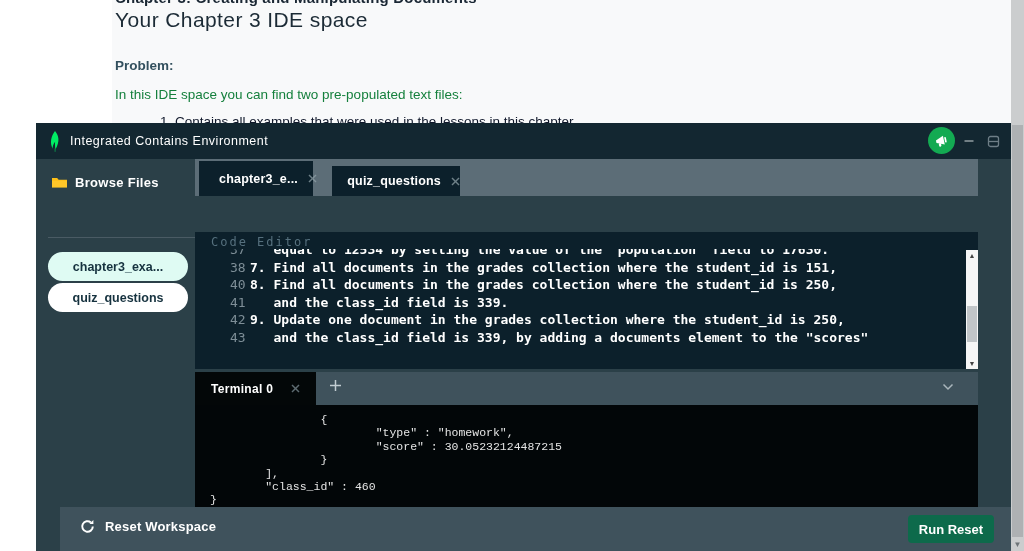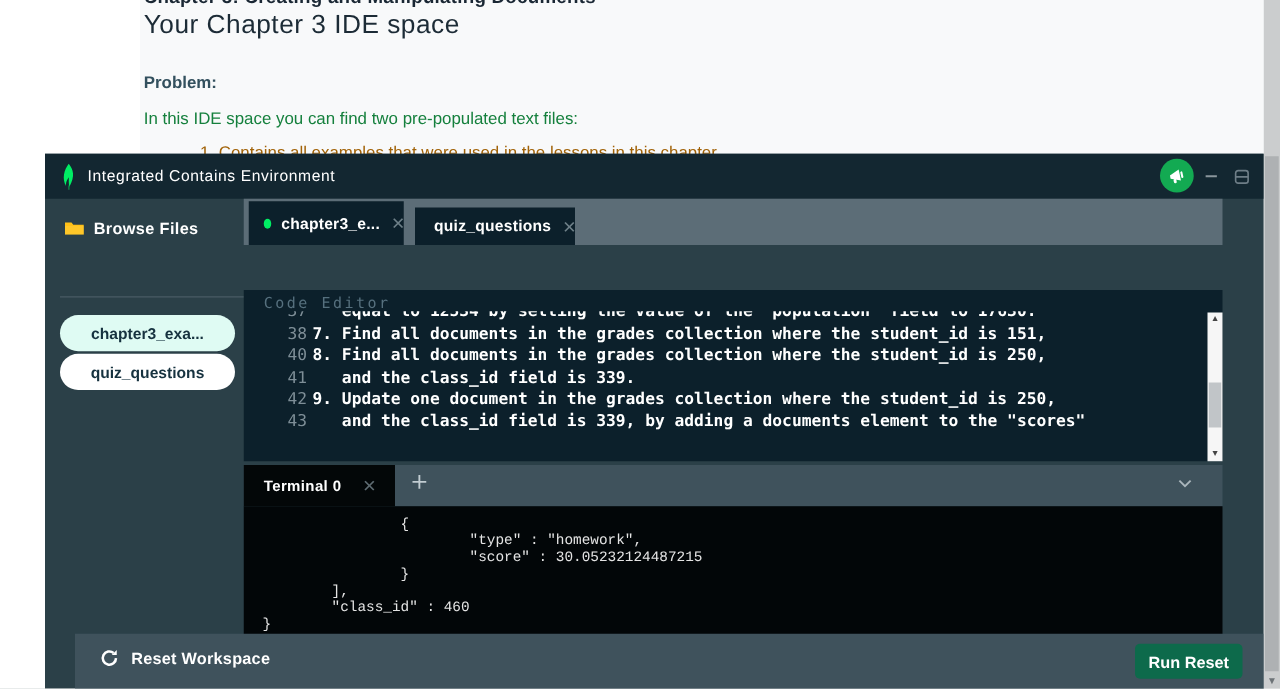--- a/index.html
+++ b/index.html
@@ -6,21 +6,21 @@
   html,body { width:1024px; height:551px; }
   body { font-family:"Liberation Sans", sans-serif; background:#fff; }
   .page { position:relative; width:1024px; height:551px; overflow:hidden; background:#fff; }
 
   
   .content-col { position:absolute; left:112px; top:0; width:899px; height:123px; background:#f8f9fa; }
   .clipped-heading { position:absolute; left:3px; top:-11px; font-size:15px; font-weight:bold; color:#1a2734; letter-spacing:.2px; }
   .lesson-title { position:absolute; left:3px; top:8px; font-size:21px; font-weight:500; color:#1c2b36; letter-spacing:.4px; }
   .problem-label { position:absolute; left:3px; top:58px; font-size:13.5px; font-weight:bold; color:#33505e; }
   .lesson-intro { position:absolute; left:3px; top:87px; font-size:13.5px; color:#15803d; }
-  .lesson-li { position:absolute; left:48px; top:114px; font-size:13.5px; color:#a16207; }
+  .lesson-li { position:absolute; left:48px; top:114px; font-size:13.5px; color:#0f172a; }
 
   
   .ide { position:absolute; left:36px; top:123px; width:975px; height:428px; background:#2B4048; z-index:5; }
   .ide-header { position:absolute; left:0; top:0; right:0; height:36px; background:#132731; }
   .leaf { position:absolute; left:12px; top:8px; }
   .ide-title { position:absolute; left:34px; top:11px; font-size:12.5px; font-weight:500; color:#fff; letter-spacing:.5px; }
   .megaphone-btn { position:absolute; left:892px; top:4px; width:27px; height:27px; border-radius:50%; background:#13AA52; display:flex; align-items:center; justify-content:center; cursor:pointer; }
   .win-btn { position:absolute; top:9px; width:18px; height:18px; display:flex; align-items:center; justify-content:center; }
   .minimize-btn { left:924px; }
   .restore-btn { left:948px; }
@@ -35,21 +35,21 @@
   .side-collapse { position:absolute; right:15px; top:5px; }
   .side-divider { position:absolute; left:12px; right:11px; top:73px; height:1px; background:#4A5B64; }
   .file-pill { position:absolute; left:12px; width:140px; height:29px; border-radius:15px; display:flex; align-items:center; justify-content:center; font-size:12.5px; font-weight:600; color:#16323F; cursor:pointer; }
   .pill-0 { top:88px; background:#DFFBF3; }
   .pill-1 { top:119px; background:#ffffff; }
 
   
   .main { position:absolute; left:159px; top:0; width:783px; bottom:0; }
   .tabstrip { position:absolute; left:0; top:0; width:100%; height:37px; background:#5C6D77; }
   .etab { position:absolute; background:#0C202B; display:flex; align-items:center; cursor:pointer; color:#fff; }
-  .etab-0 { left:4px; top:2px; width:124px; height:35px; }
+  .etab-0 { left:4px; top:2px; width:114px; height:35px; }
   .etab-1 { left:137px; top:7px; width:128px; height:30px; }
   .tab-dot { width:8px; height:8px; border-radius:50%; background:#00ED64; margin:0 8px 0 12px; }
   .etab-1 .tab-pad { width:16px; }
   .tab-label { font-size:12.5px; font-weight:600; letter-spacing:.2px; }
   .tab-x { margin-left:10px; opacity:.75; cursor:pointer; display:flex; }
 
   .editor { position:absolute; left:0; top:73px; width:100%; height:137px; background:#0C202B; }
   .editor-panel-label { position:absolute; left:16px; top:3px; font-family:"DejaVu Sans Mono", monospace; font-size:12px; letter-spacing:2px; color:#56707e; }
   .editor-viewport { position:absolute; left:0; top:17px; right:12px; bottom:0; overflow:hidden;padding-left:33px; }
   .code-lines { margin-top:-8px; }

